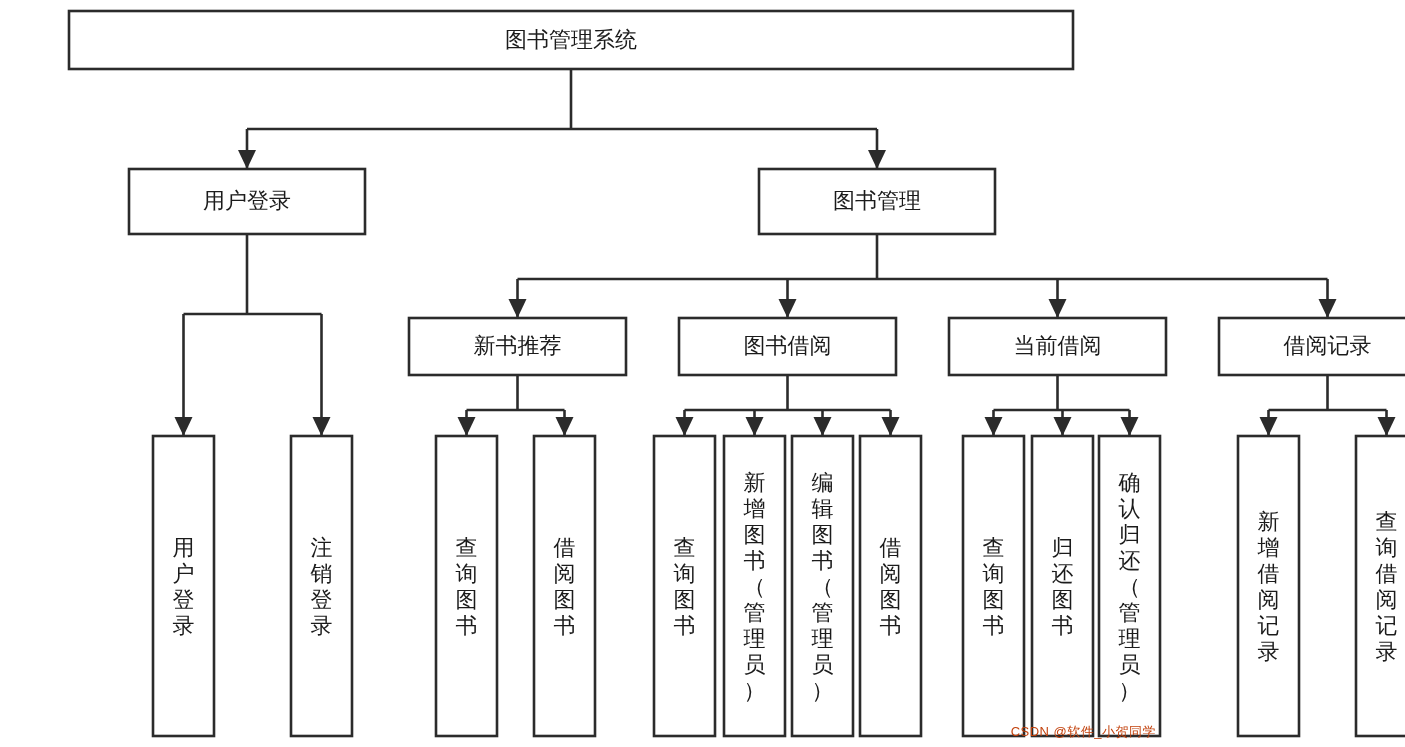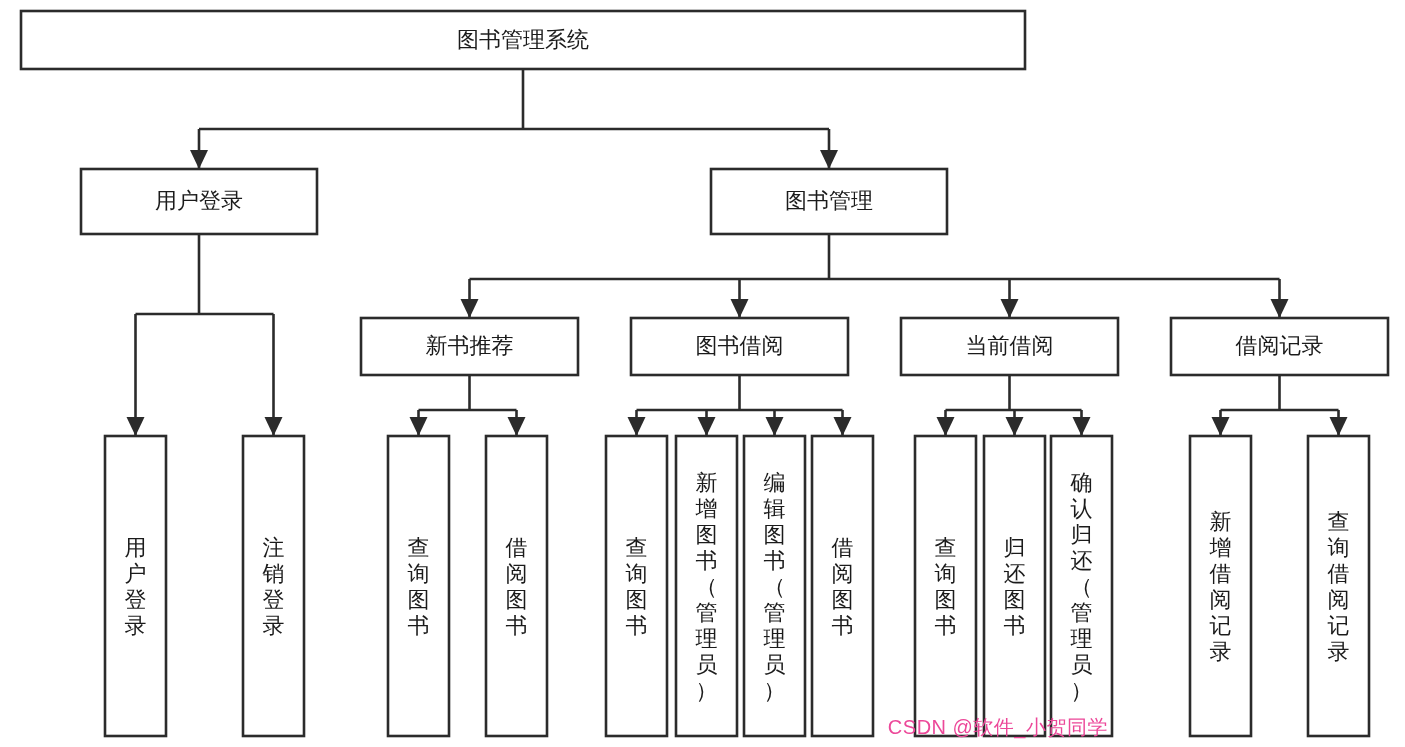--- a/index.html
+++ b/index.html
@@ -11,20 +11,21 @@
     width: 1405px;
     height: 747px;
     font-family: "Liberation Sans", "DejaVu Sans", sans-serif;
     overflow: hidden;
   }
   #diagram-root {
     position: relative;
     width: 1118px;
     height: 747px;
     background: #ffffff;
+    margin-left: 48px;
   }
   svg.diagram-canvas {
     position: absolute;
     left: 0;
     top: 0;
     width: 1405px;
     height: 747px;
   }
   .node-box {
     fill: #ffffff;
@@ -51,22 +52,22 @@
     font-family: "Liberation Sans", "DejaVu Sans", sans-serif;
     font-size: 22px;
     fill: #1b1b1b;
     text-anchor: middle;
   }
   .watermark {
     position: absolute;
     right: 10px;
     bottom: 6px;
     font-family: "Liberation Sans", "DejaVu Sans", sans-serif;
-    font-size: 20px;
-    color: #ec4899;
+    font-size: 13px;
+    color: #c2410c;
     white-space: nowrap;
     letter-spacing: 0.5px;
     user-select: none;
   }
 </style>
 </head>
 <body>
 
 <div id="diagram-root">
   <svg class="diagram-canvas" id="diagram-svg" viewBox="0 0 1405 747" xmlns="http://www.w3.org/2000/svg">

